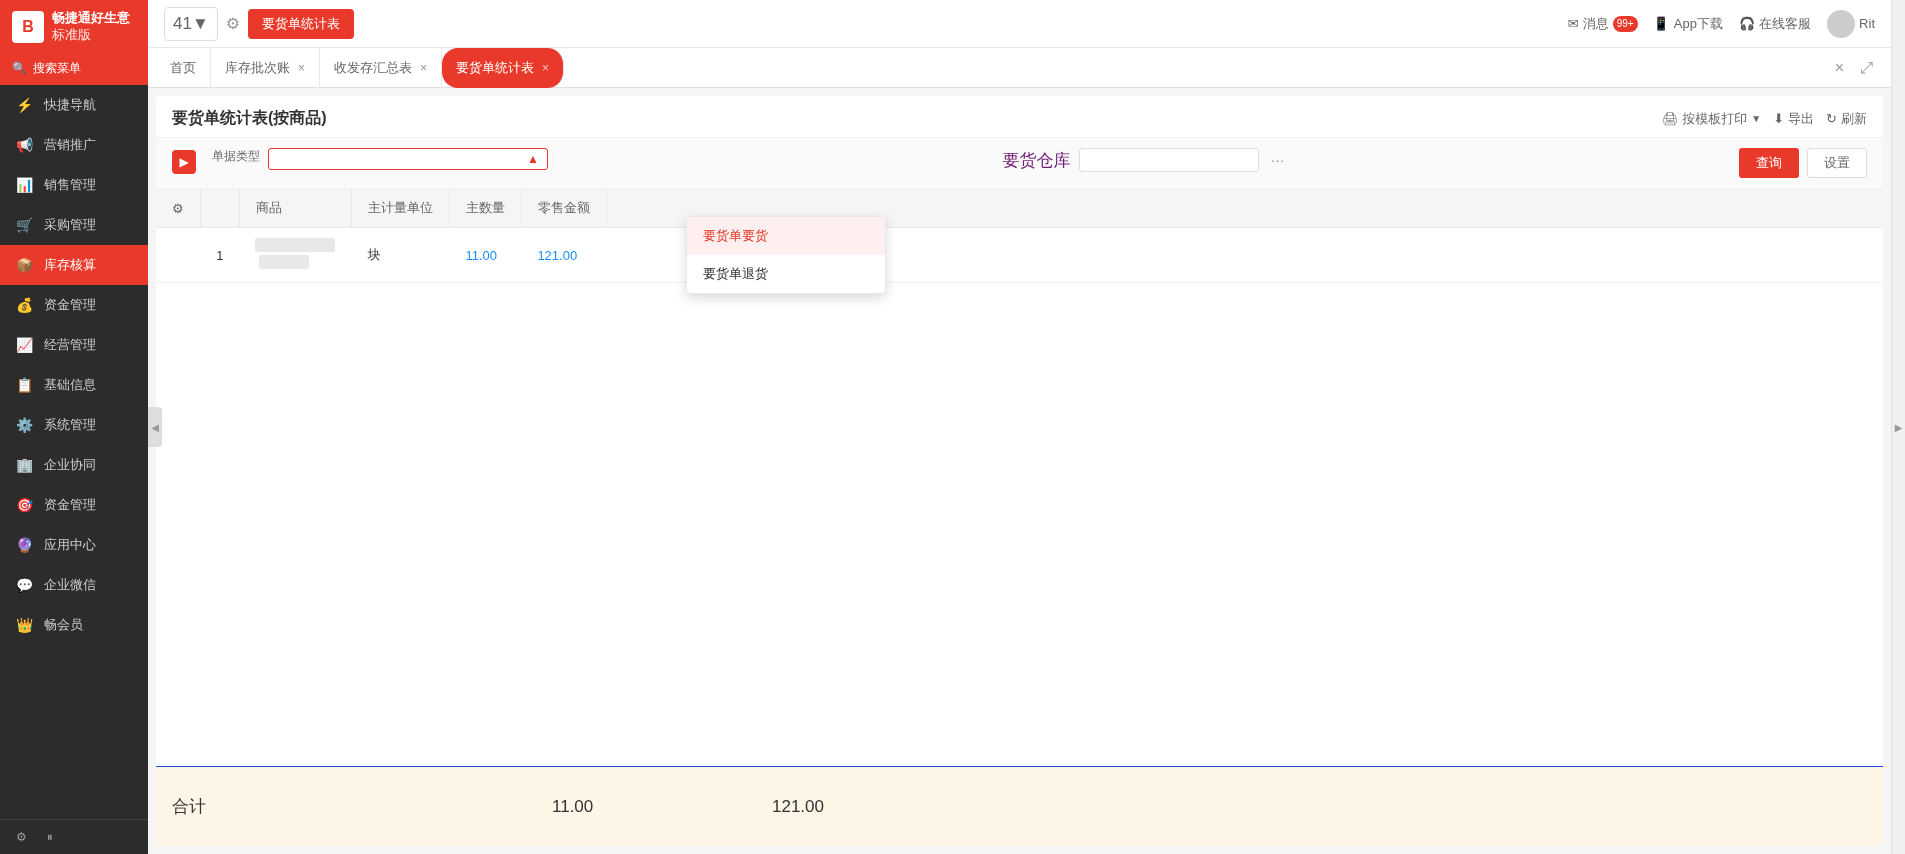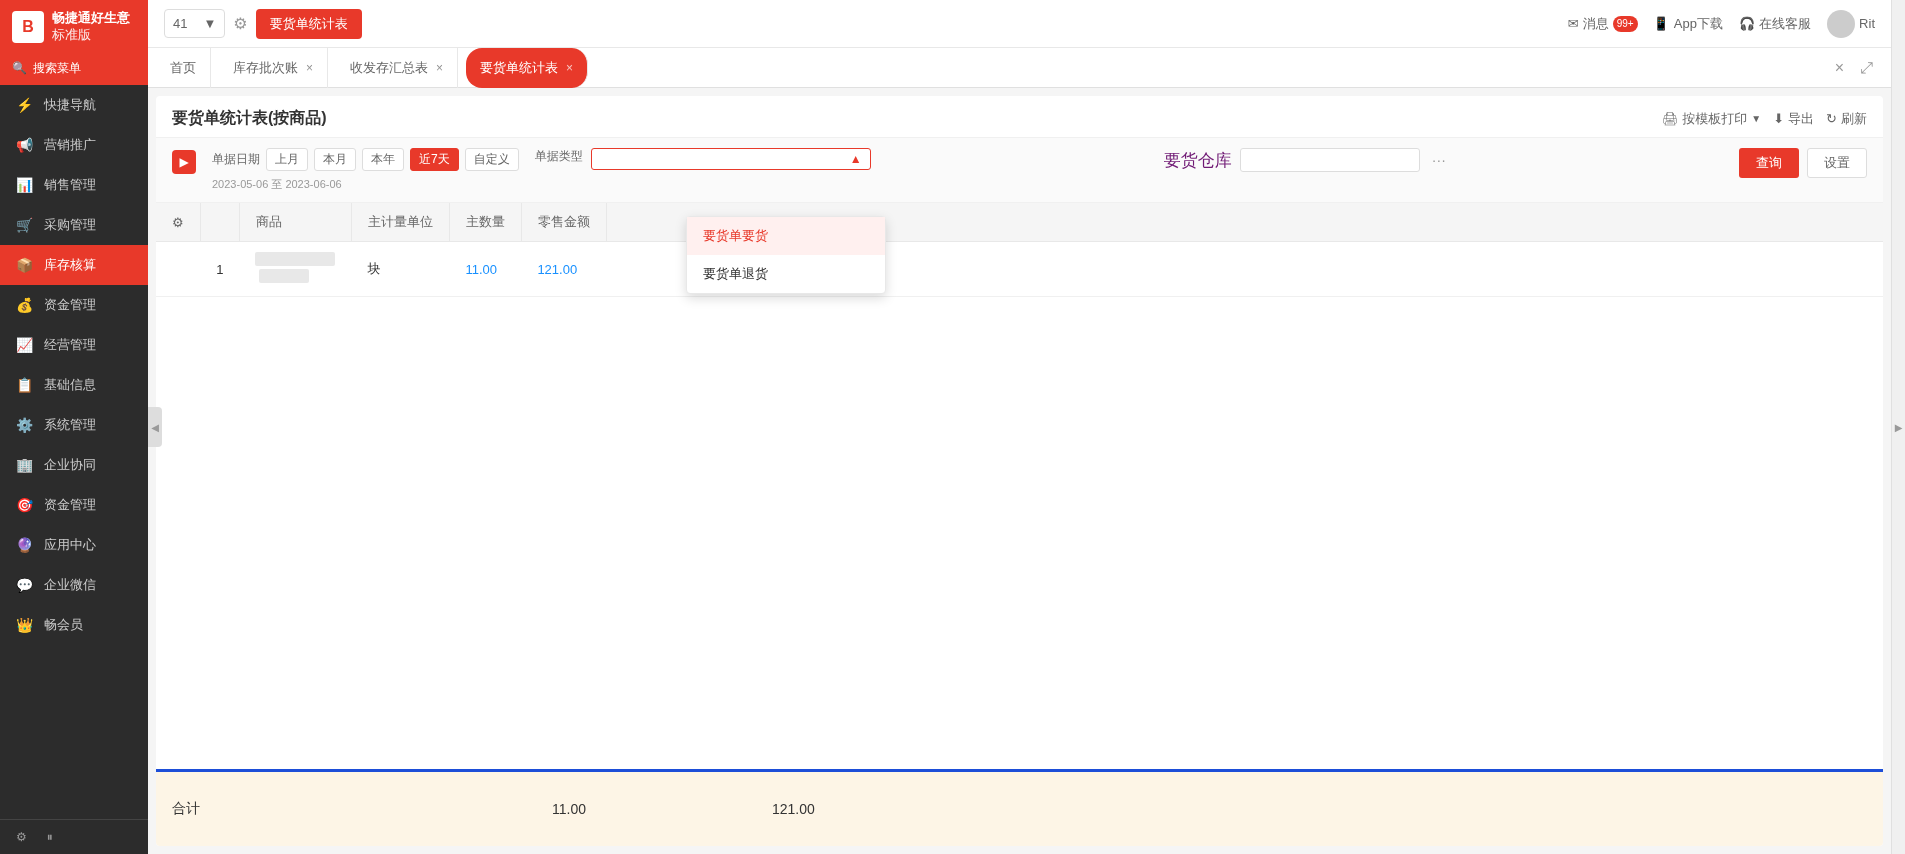--- a/index.html
+++ b/index.html
@@ -121,22 +121,22 @@
     }
     .top-bar-left {
       display: flex;
       align-items: center;
       gap: 8px;
       flex: 1;
     }
     .store-selector {
       display: flex;
       align-items: center;
-      gap: 16px;
-      font-size: 13px;
+      gap: 0;
+      font-size: 17px;
       color: #666;
       cursor: pointer;
       border: 1px solid #ddd;
       border-radius: 4px;
       padding: 6px 8px;
     }
     .industry-btn {
       background: #e8392a;
       color: white;
       border: none;
@@ -175,21 +175,21 @@
     }
 
     
     .tabs-bar {
       background: white;
       height: 40px;
       display: flex;
       align-items: center;
       padding: 0 12px;
       border-bottom: 1px solid #e0e0e0;
-      gap: 8px;
+      gap: 0;
       flex-shrink: 0;
     }
     .tab-item {
       display: flex;
       align-items: center;
       padding: 0 14px;
       height: 40px;
       font-size: 13px;
       color: #666;
       cursor: pointer;
@@ -458,25 +458,25 @@
       vertical-align: middle;
     }
     .col-seq { width: 60px; text-align: center; }
     .col-settings { width: 40px; text-align: center; }
     .cell-link { color: #1890ff; cursor: pointer; }
     .cell-gray { background: #e8e8e8; width: 80px; height: 14px; border-radius: 2px; display: inline-block; }
 
     
     .table-footer {
       background: #fdf5e6;
-      border-top: 3px solid #1d4ed8;
+      border-top: 1px solid #1d4ed8;
       display: flex;
       align-items: center;
       padding: 28px 16px;
-      font-size: 14px;
+      font-size: 17px;
       color: #333;
       min-height: 42px;
     }
     .table-footer .footer-label {
       width: 200px;
       padding-left: 160px;
     }
     .table-footer .footer-qty {
       width: 200px;
     }
@@ -658,31 +658,20 @@
         <div class="action-item">
           <span>↻</span>
           <span>刷新</span>
         </div>
       </div>
     </div>
 
     <div class="filter-bar">
       <div class="filter-toggle">▶</div>
 
-      <div class="filter-group">
-        <div class="filter-date-row">
-          <span class="filter-label">单据日期</span>
-          <button class="date-btn">上月</button>
-          <button class="date-btn">本月</button>
-          <button class="date-btn">本年</button>
-          <button class="date-btn hot">近7天</button>
-          <button class="date-btn">自定义</button>
-        </div>
-        <div class="date-range-text">2023-05-06 至 2023-06-06</div>
-      </div>
 
       <div class="filter-type-group">
         <div class="filter-type-row">
           <span class="filter-type-label">单据类型</span>
           <div class="filter-type-input">
             <input type="text" style="">
             <span class="chevron-up">▲</span>
           </div>
         </div>
       </div>

